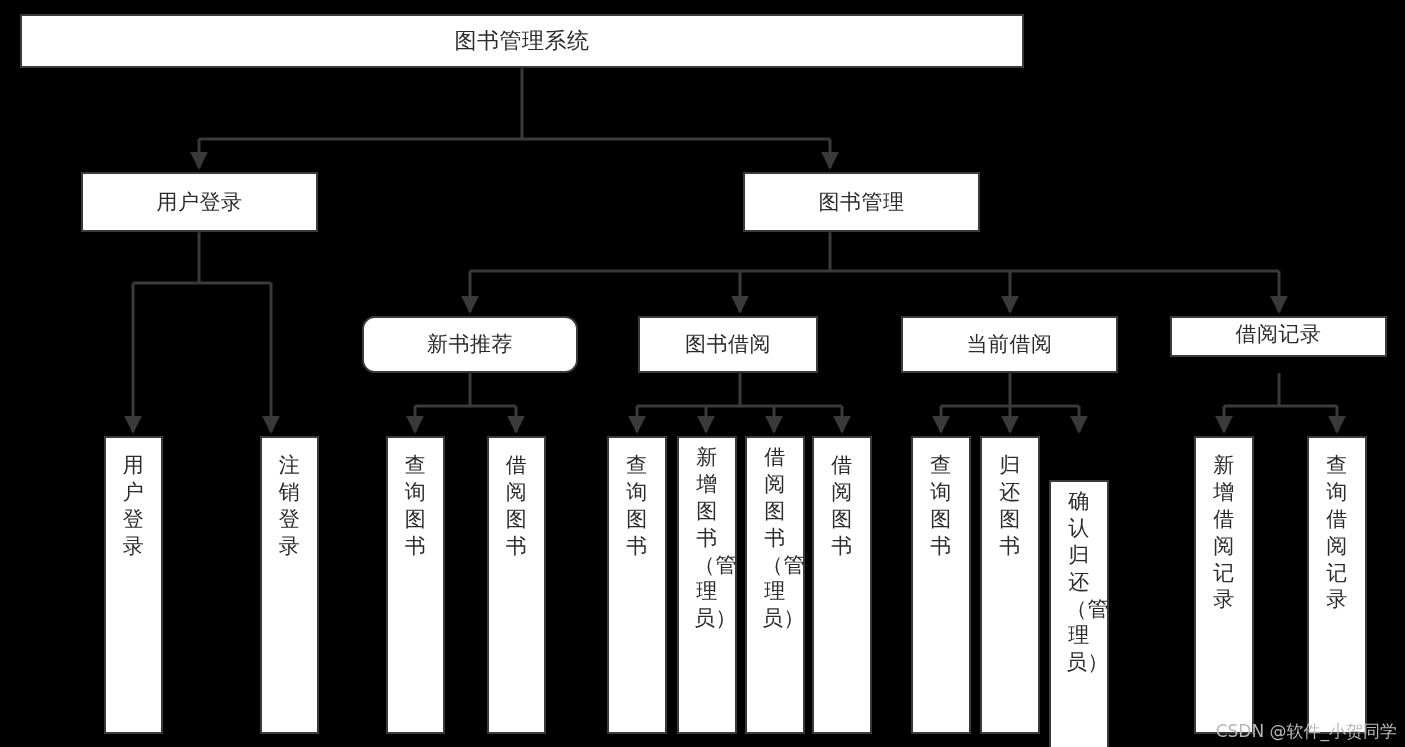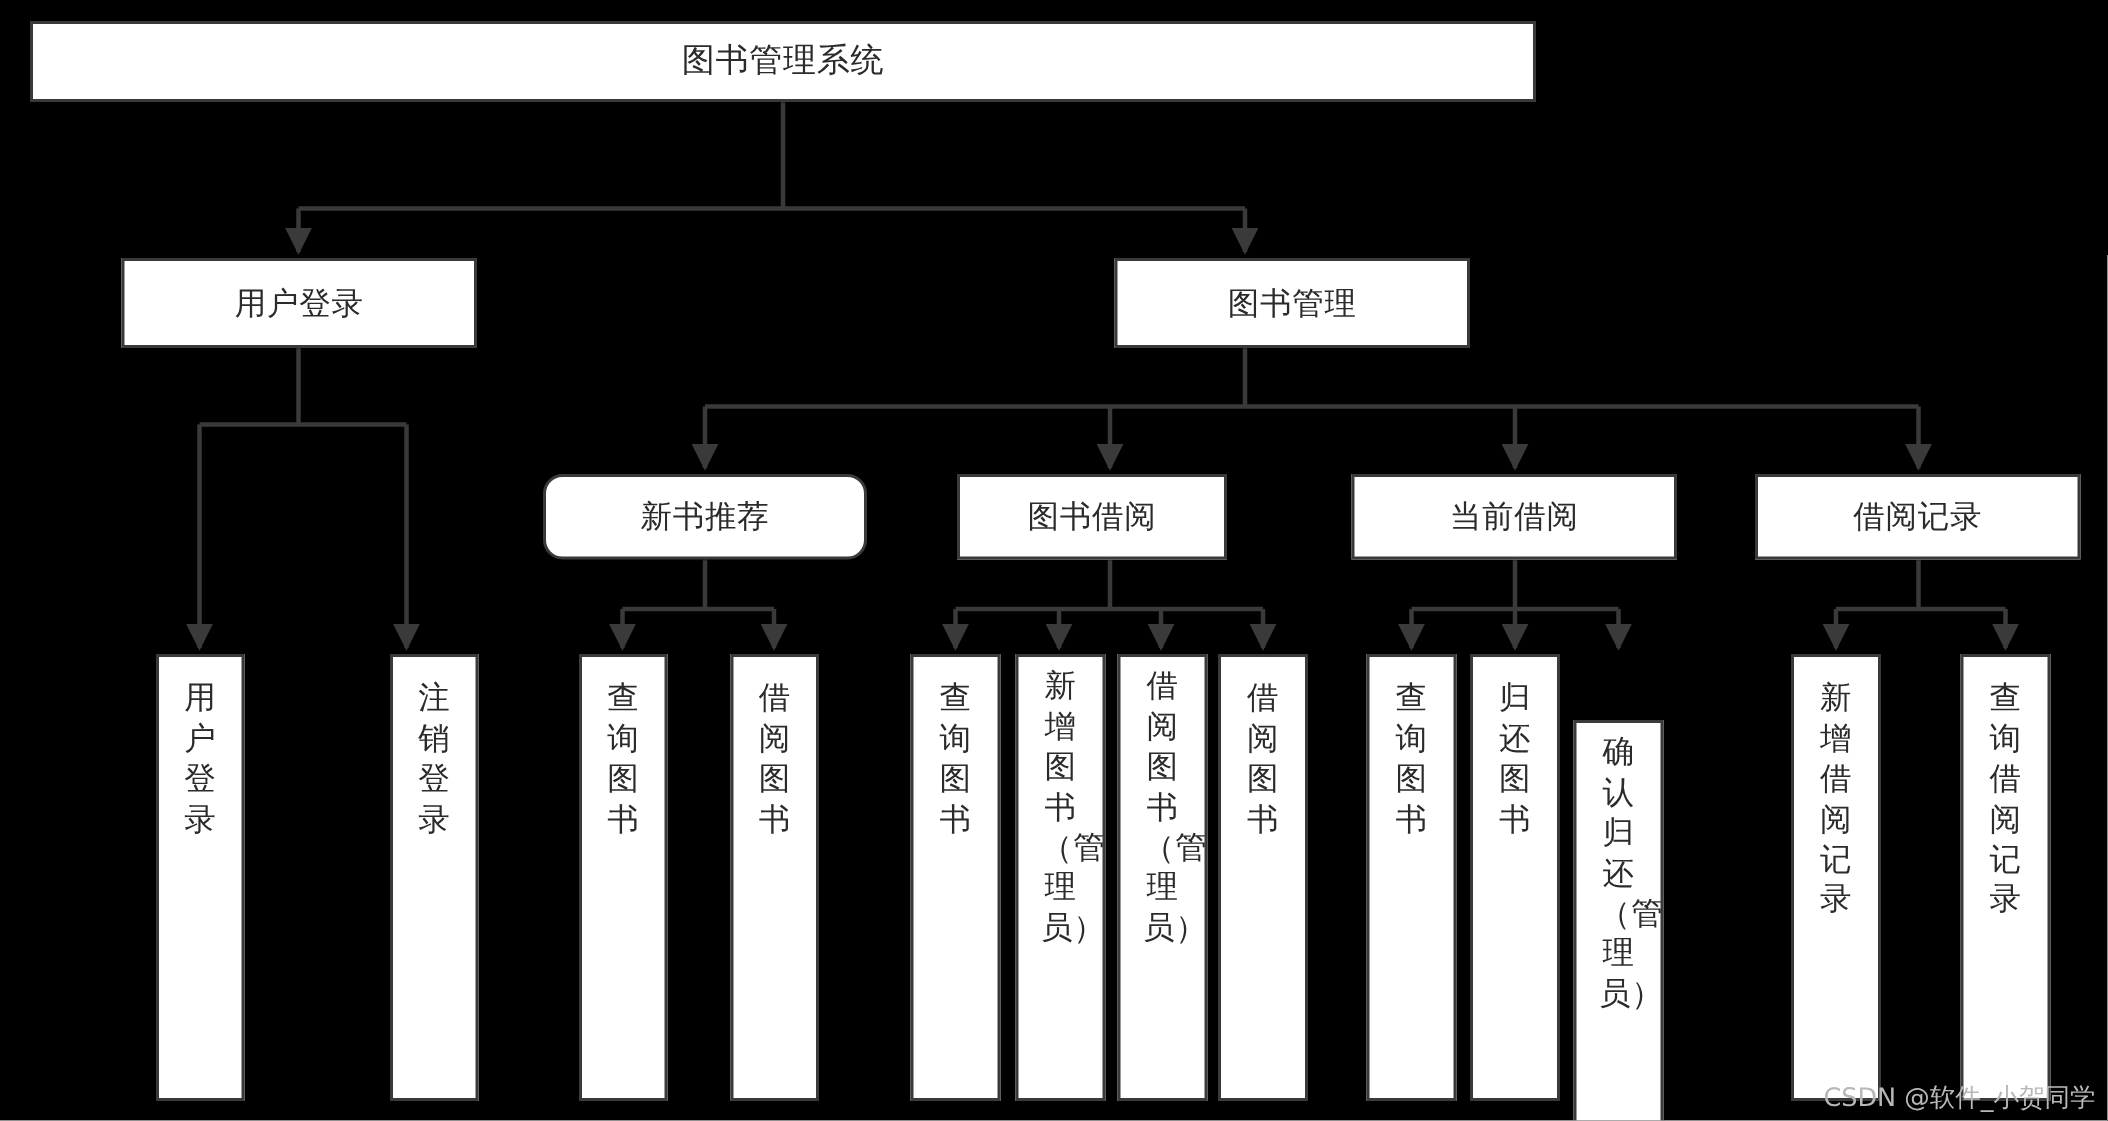--- a/index.html
+++ b/index.html
@@ -144,21 +144,21 @@
 
   <div class="node h" style="left:362px; top:316px; width:216px; height:57px;border-radius:13px;">
     <span class="node-label">新书推荐</span>
   </div>
   <div class="node h" style="left:638px; top:316px; width:180px; height:57px;">
     <span class="node-label">图书借阅</span>
   </div>
   <div class="node h" style="left:901px; top:316px; width:217px; height:57px;">
     <span class="node-label">当前借阅</span>
   </div>
-  <div class="node h" style="left:1170px; top:316px; width:217px; height:57px;">
+  <div class="node h" style="left:1170px; top:316px; width:217px; height:41px;font-family:Liberation Mono, monospace;">
     <span class="node-label">借阅记录</span>
   </div>
 
   <div class="node v" style="left:104px; top:436px; width:59px; height:298px;">
     <span class="node-label">用户登录</span>
   </div>
   <div class="node v" style="left:242px; top:436px; width:59px; height:298px;margin-left:18px;">
     <span class="node-label">注销登录</span>
   </div>
 

